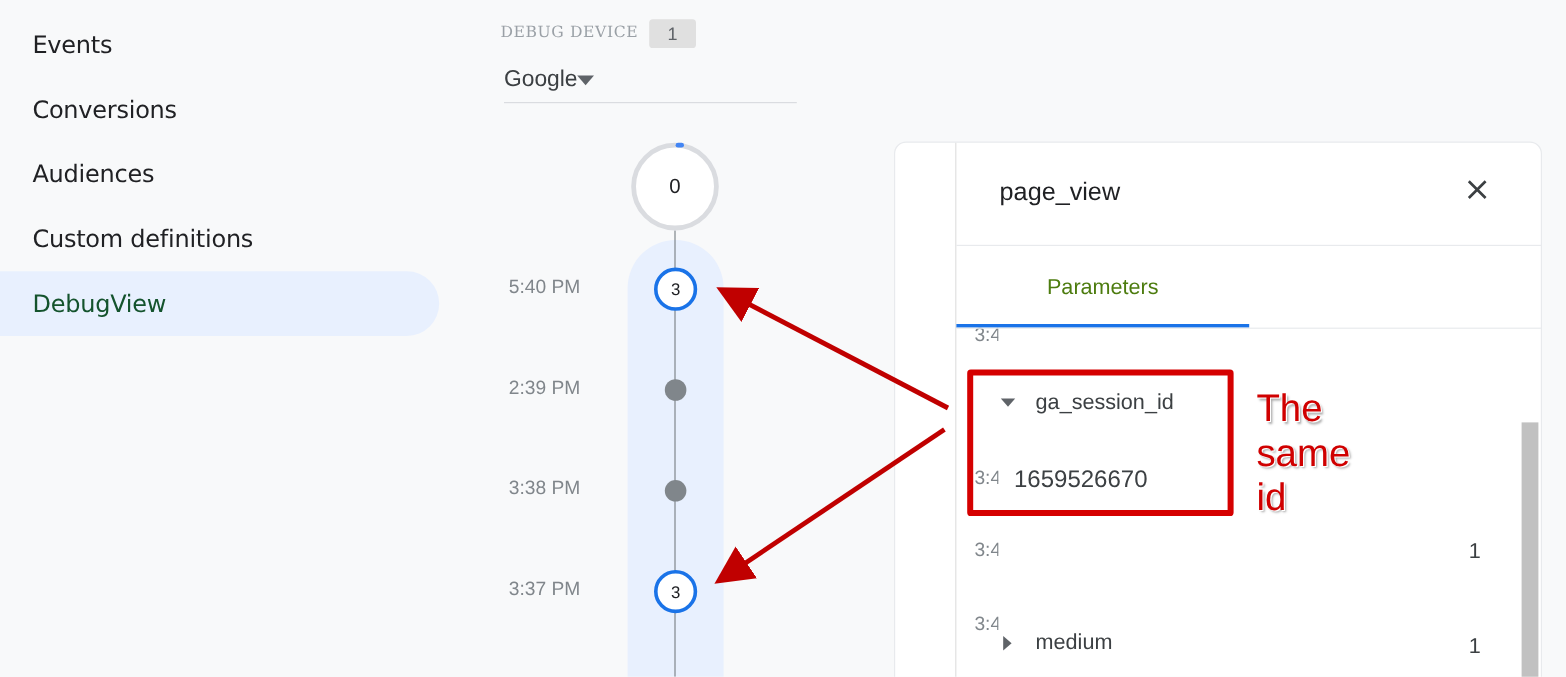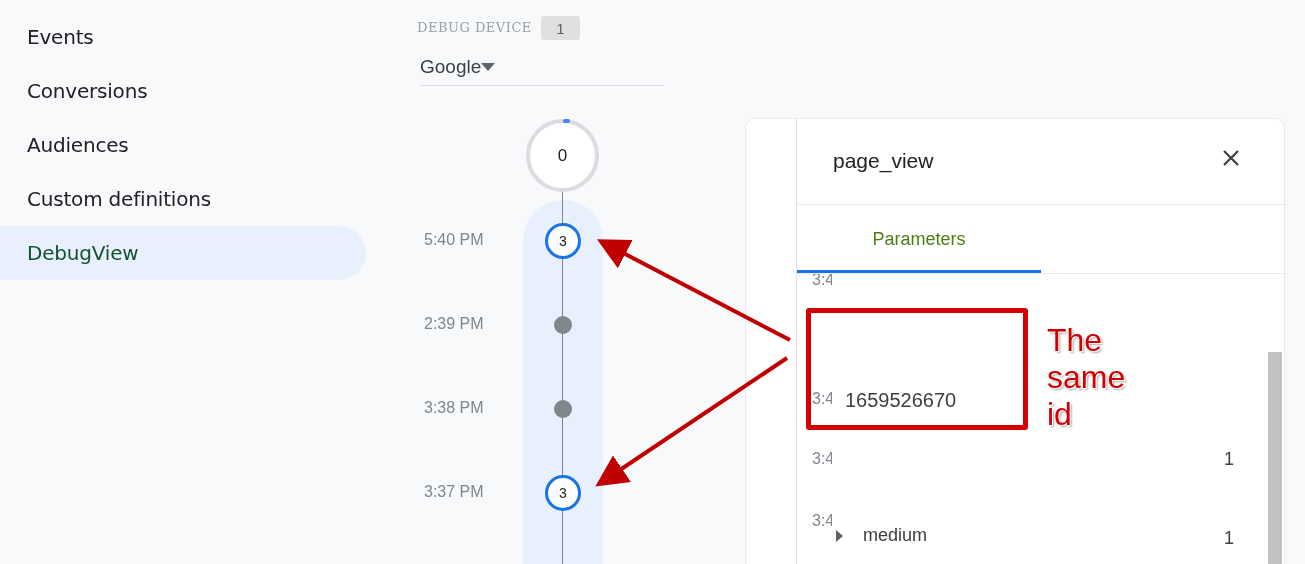--- a/index.html
+++ b/index.html
@@ -103,20 +103,24 @@
     <div class="close-btn">
       <svg width="18" height="18" viewBox="0 0 18 18">
         <path d="M2 2 L16 16 M16 2 L2 16" stroke="#3c4043" stroke-width="2.2" fill="none"></path>
       </svg>
     </div>
     <div class="hdr-divider"></div>
 
     <div class="tab active" style="left:51px;width:244px">Parameters</div>
     <div class="tab-divider"></div>
 
+    <div class="param-row" style="top:206px">
+      <span class="tri-down"></span>
+      <span>ga_session_id</span>
+    </div>
     <div class="param-expanded-val">1659526670</div>
 
     <div class="param-val" style="top:330px;left:478px">1</div>
 
     <div class="param-row" style="top:406px">
       <span class="tri-right"></span>
       <span>medium</span>
     </div>
     <div class="param-val" style="top:409px;left:478px">1</div>
 

